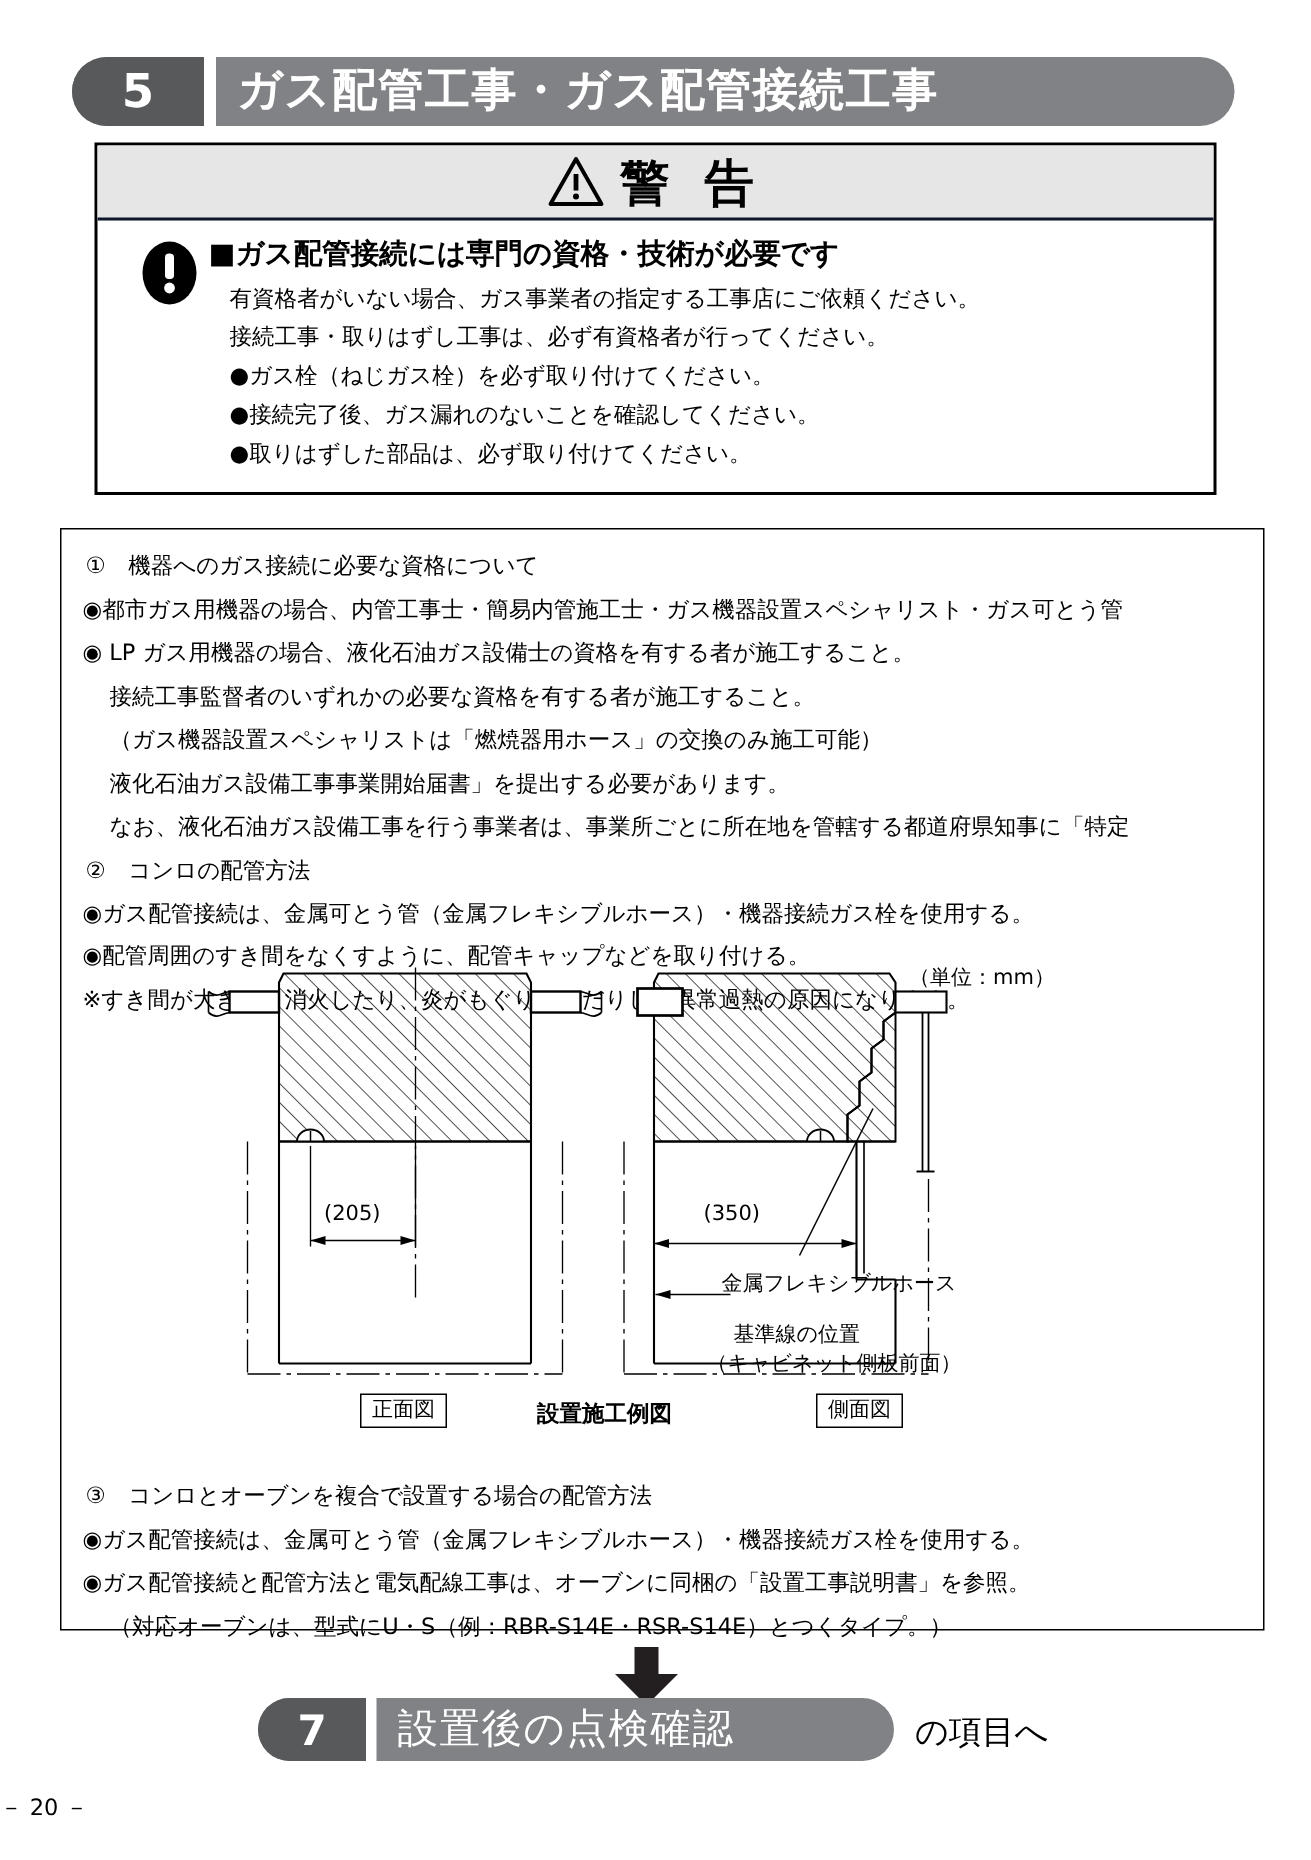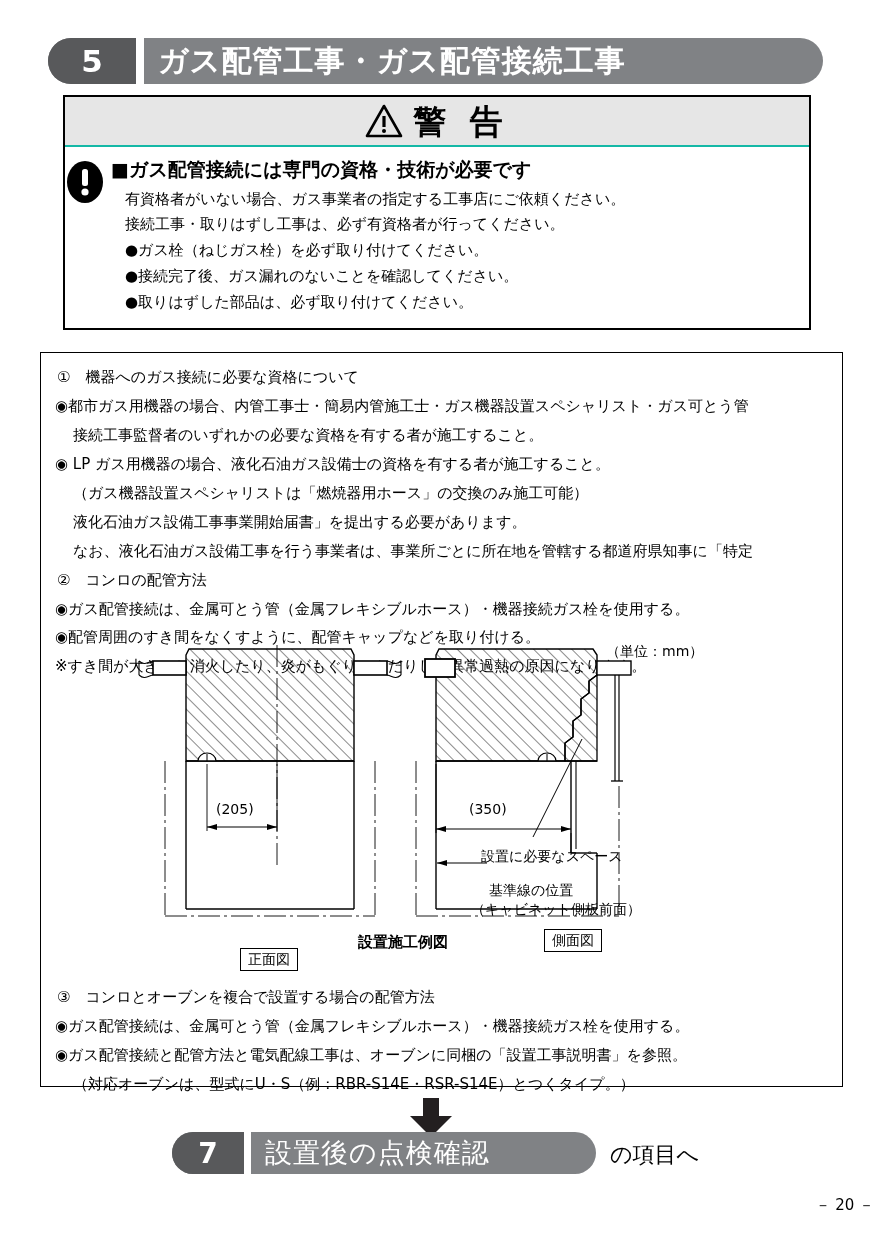--- a/index.html
+++ b/index.html
@@ -60,38 +60,38 @@
     position: absolute;
     left: 63px;
     top: 95px;
     width: 748px;
     border: 2px solid #000;
     box-sizing: border-box;
     background: #fff;
   }
   .warn-head {
     background: #e6e6e6;
-    border-bottom: 2px solid #14b8a6;
+    border-bottom: 2px solid #0f172a;
     height: 48px;
     display: flex;
     align-items: center;
     justify-content: center;
   }
   .warn-head .tri {
     margin-right: 10px;
     display: block;
   }
   .warn-head .word {
     font-size: 33px;
     font-weight: bold;
     letter-spacing: 6px;
     line-height: 1;
   }
   .warn-body {
-    padding: 10px 12px 12px 0;
+    padding: 10px 12px 12px 28px;
     display: flex;
     align-items: flex-start;
   }
   .warn-icon {
     width: 40px;
     height: 46px;
     flex: 0 0 40px;
     margin-top: 2px;
     margin-right: 6px;
   }
@@ -215,21 +215,21 @@
     left: 610px;
     top: 1140px;
     font-size: 22px;
     white-space: nowrap;
   }
   .page-num {
     position: absolute;
     left: 0;
     top: 1196px;
     width: 874px;
-    text-align: right;
+    text-align: left;
     font-size: 15px;
   }
 </style>
 </head>
 <body>
 
 <div class="section-banner">
   <div class="section-num">5</div>
   <div class="section-gap"></div>
   <div class="section-title">ガス配管工事・ガス配管接続工事</div>
@@ -259,22 +259,22 @@
       <div class="warn-line">●取りはずした部品は、必ず取り付けてください。</div>
     </div>
   </div>
 </div>
 
 <div class="content-box">
 
   <div class="body-text">
     <div class="tline num">①　機器へのガス接続に必要な資格について</div>
     <div class="tline b">◉都市ガス用機器の場合、内管工事士・簡易内管施工士・ガス機器設置スペシャリスト・ガス可とう管</div>
+    <div class="tline b">◉ LP ガス用機器の場合、液化石油ガス設備士の資格を有する者が施工すること。</div>
     <div class="tline ind">接続工事監督者のいずれかの必要な資格を有する者が施工すること。</div>
-    <div class="tline b">◉ LP ガス用機器の場合、液化石油ガス設備士の資格を有する者が施工すること。</div>
     <div class="tline ind">（ガス機器設置スペシャリストは「燃焼器用ホース」の交換のみ施工可能）</div>
     <div class="tline ind">液化石油ガス設備工事事業開始届書」を提出する必要があります。</div>
     <div class="tline ind">なお、液化石油ガス設備工事を行う事業者は、事業所ごとに所在地を管轄する都道府県知事に「特定</div>
     <div class="tline num">②　コンロの配管方法</div>
     <div class="tline b">◉ガス配管接続は、金属可とう管（金属フレキシブルホース）・機器接続ガス栓を使用する。</div>
     <div class="tline b">◉配管周囲のすき間をなくすように、配管キャップなどを取り付ける。</div>
     <div class="tline b">※すき間が大きいと消火したり、炎がもぐりこんだりして異常過熱の原因になります。</div>
   </div>
 
   <div class="diagram">
@@ -357,28 +357,28 @@
       <polygon points="395,188 405,185 405,191" fill="#000"></polygon>
       <polygon points="530,188 520,185 520,191" fill="#000"></polygon>
 
       <line x1="541" y1="98" x2="492" y2="196" stroke="#000" stroke-width="1"></line>
 
       <line x1="396" y1="222" x2="446" y2="222" stroke="#000" stroke-width="1.1"></line>
       <polygon points="396,222 406,219 406,225" fill="#000"></polygon>
     </svg>
 
     
-    <div class="annot" style="left:440px; top:207px;">設置に必要なスペース</div>
+    <div class="annot" style="left:440px; top:207px;">金属フレキシブルホース</div>
     <div class="annot" style="left:448px; top:241px;">基準線の位置</div>
     <div class="annot" style="left:430px; top:260px;">（キャビネット側板前面）</div>
 
     <div class="annot" style="left:175px; top:160px;">(205)</div>
     <div class="annot" style="left:428px; top:160px;">(350)</div>
 
-    <div class="viewtag" style="left:199px; top:288px;margin-top:19px;">正面図</div>
+    <div class="viewtag" style="left:199px; top:288px;">正面図</div>
     <div class="viewtag" style="left:503px; top:288px;">側面図</div>
     <div class="figcaption" style="left:317px; top:292px;">設置施工例図</div>
   </div>
 
   <div class="body-text" style="top:618px;margin-top:12px;">
     <div class="tline num">③　コンロとオーブンを複合で設置する場合の配管方法</div>
     <div class="tline b">◉ガス配管接続は、金属可とう管（金属フレキシブルホース）・機器接続ガス栓を使用する。</div>
     <div class="tline b">◉ガス配管接続と配管方法と電気配線工事は、オーブンに同梱の「設置工事説明書」を参照。</div>
     <div class="tline ind">（対応オーブンは、型式にU・S（例：RBR-S14E・RSR-S14E）とつくタイプ。）</div>
   </div>

